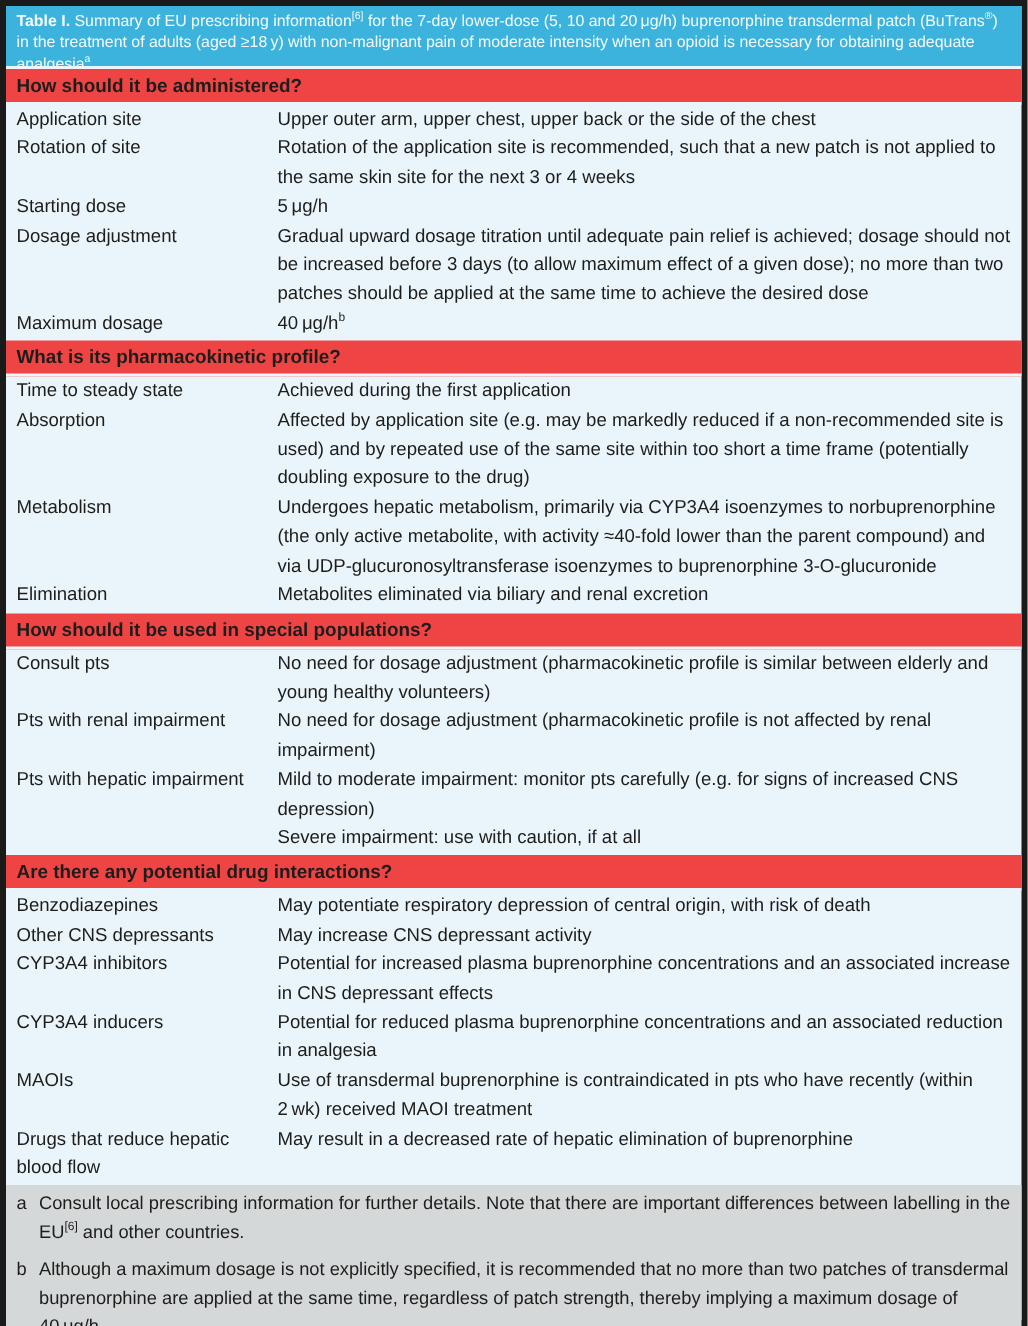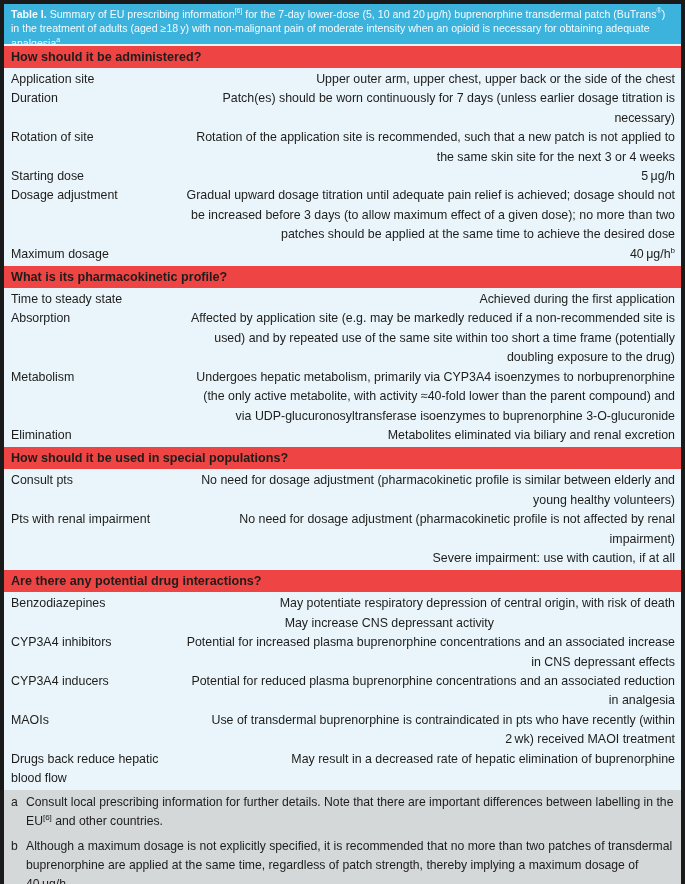--- a/index.html
+++ b/index.html
@@ -35,21 +35,21 @@
     padding-left: 7px;
     margin-top: 2px;
     border-bottom: 2px solid #eaf5fb;
   }
   .row {
     display: flex;
     font-size: 12.4px;
     line-height: 19.4px;
   }
   .row .label { width: 174px; padding-left: 7px; flex: none; }
-  .row .val { width: 490px; flex: none; text-align: right; }
+  .row .val { width: 490px; flex: none; }
   sup.s { font-size: 8px; line-height: 0; vertical-align: super; }
   .footnotes {
     background: #d5d8d9;
     margin-top: 2px;
     padding: 3px 6px 4px 7px;
     font-size: 12.2px;
     line-height: 19px;
     height: 130px;
     box-sizing: border-box;
   }
@@ -64,24 +64,20 @@
 
   <div class="caption">
     <b>Table I.</b><span> Summary of EU prescribing information</span><sup>[6]</sup><span> for the 7-day lower-dose (5, 10 and 20 μg/h) buprenorphine transdermal patch (BuTrans</span><sup>®</sup><span>) in the treatment of adults (aged ≥18 y) with non-malignant pain of moderate intensity when an opioid is necessary for obtaining adequate analgesia</span><sup>a</sup>
   </div>
 
   <div id="sections">
       <div class="section-head">How should it be administered?</div>
       <div class="row">
         <div class="label">Application site</div>
         <div class="val"><span>Upper outer arm, upper chest, upper back or the side of the chest</span></div>
-      </div>
-      <div class="row">
-        <div class="label">Duration</div>
-        <div class="val"><span>Patch(es) should be worn continuously for 7 days (unless earlier dosage titration is necessary)</span></div>
       </div>
       <div class="row">
         <div class="label">Rotation of site</div>
         <div class="val"><span>Rotation of the application site is recommended, such that a new patch is not applied to the same skin site for the next 3 or 4 weeks</span></div>
       </div>
       <div class="row">
         <div class="label">Starting dose</div>
         <div class="val"><span>5 μg/h</span></div>
       </div>
       <div class="row">
@@ -112,45 +108,50 @@
       <div class="section-head">How should it be used in special populations?</div>
       <div class="row">
         <div class="label">Consult pts</div>
         <div class="val"><span>No need for dosage adjustment (pharmacokinetic profile is similar between elderly and young healthy volunteers)</span></div>
       </div>
       <div class="row">
         <div class="label">Pts with renal impairment</div>
         <div class="val"><span>No need for dosage adjustment (pharmacokinetic profile is not affected by renal impairment)</span></div>
       </div>
       <div class="row">
+        <div class="label">Pts with hepatic impairment</div>
+        <div class="val"><span>Mild to moderate impairment: monitor pts carefully (e.g. for signs of increased CNS depression)</span></div>
+      </div>
+      <div class="row">
         <div class="label"></div>
         <div class="val"><span>Severe impairment: use with caution, if at all</span></div>
       </div>
       <div class="section-head">Are there any potential drug interactions?</div>
       <div class="row">
         <div class="label">Benzodiazepines</div>
         <div class="val"><span>May potentiate respiratory depression of central origin, with risk of death</span></div>
       </div>
       <div class="row">
+        <div class="label">Other CNS depressants</div>
         <div class="val"><span>May increase CNS depressant activity</span></div>
       </div>
       <div class="row">
         <div class="label">CYP3A4 inhibitors</div>
         <div class="val"><span>Potential for increased plasma buprenorphine concentrations and an associated increase in CNS depressant effects</span></div>
       </div>
       <div class="row">
         <div class="label">CYP3A4 inducers</div>
         <div class="val"><span>Potential for reduced plasma buprenorphine concentrations and an associated reduction in analgesia</span></div>
       </div>
       <div class="row">
         <div class="label">MAOIs</div>
         <div class="val"><span>Use of transdermal buprenorphine is contraindicated in pts who have recently (within 2 wk) received MAOI treatment</span></div>
       </div>
       <div class="row">
-        <div class="label">Drugs back reduce hepatic blood flow</div>
+        <div class="label">Drugs that reduce hepatic blood flow</div>
         <div class="val"><span>May result in a decreased rate of hepatic elimination of buprenorphine</span></div>
       </div>
     </div>
 
   <div class="footnotes">
     <div class="fn">
       <span class="k">a</span>
       <span class="t"><span>Consult local prescribing information for further details. Note that there are important differences between labelling in the EU</span><sup class="s">[6]</sup><span> and other countries.</span></span>
     </div>
     <div class="fn">

